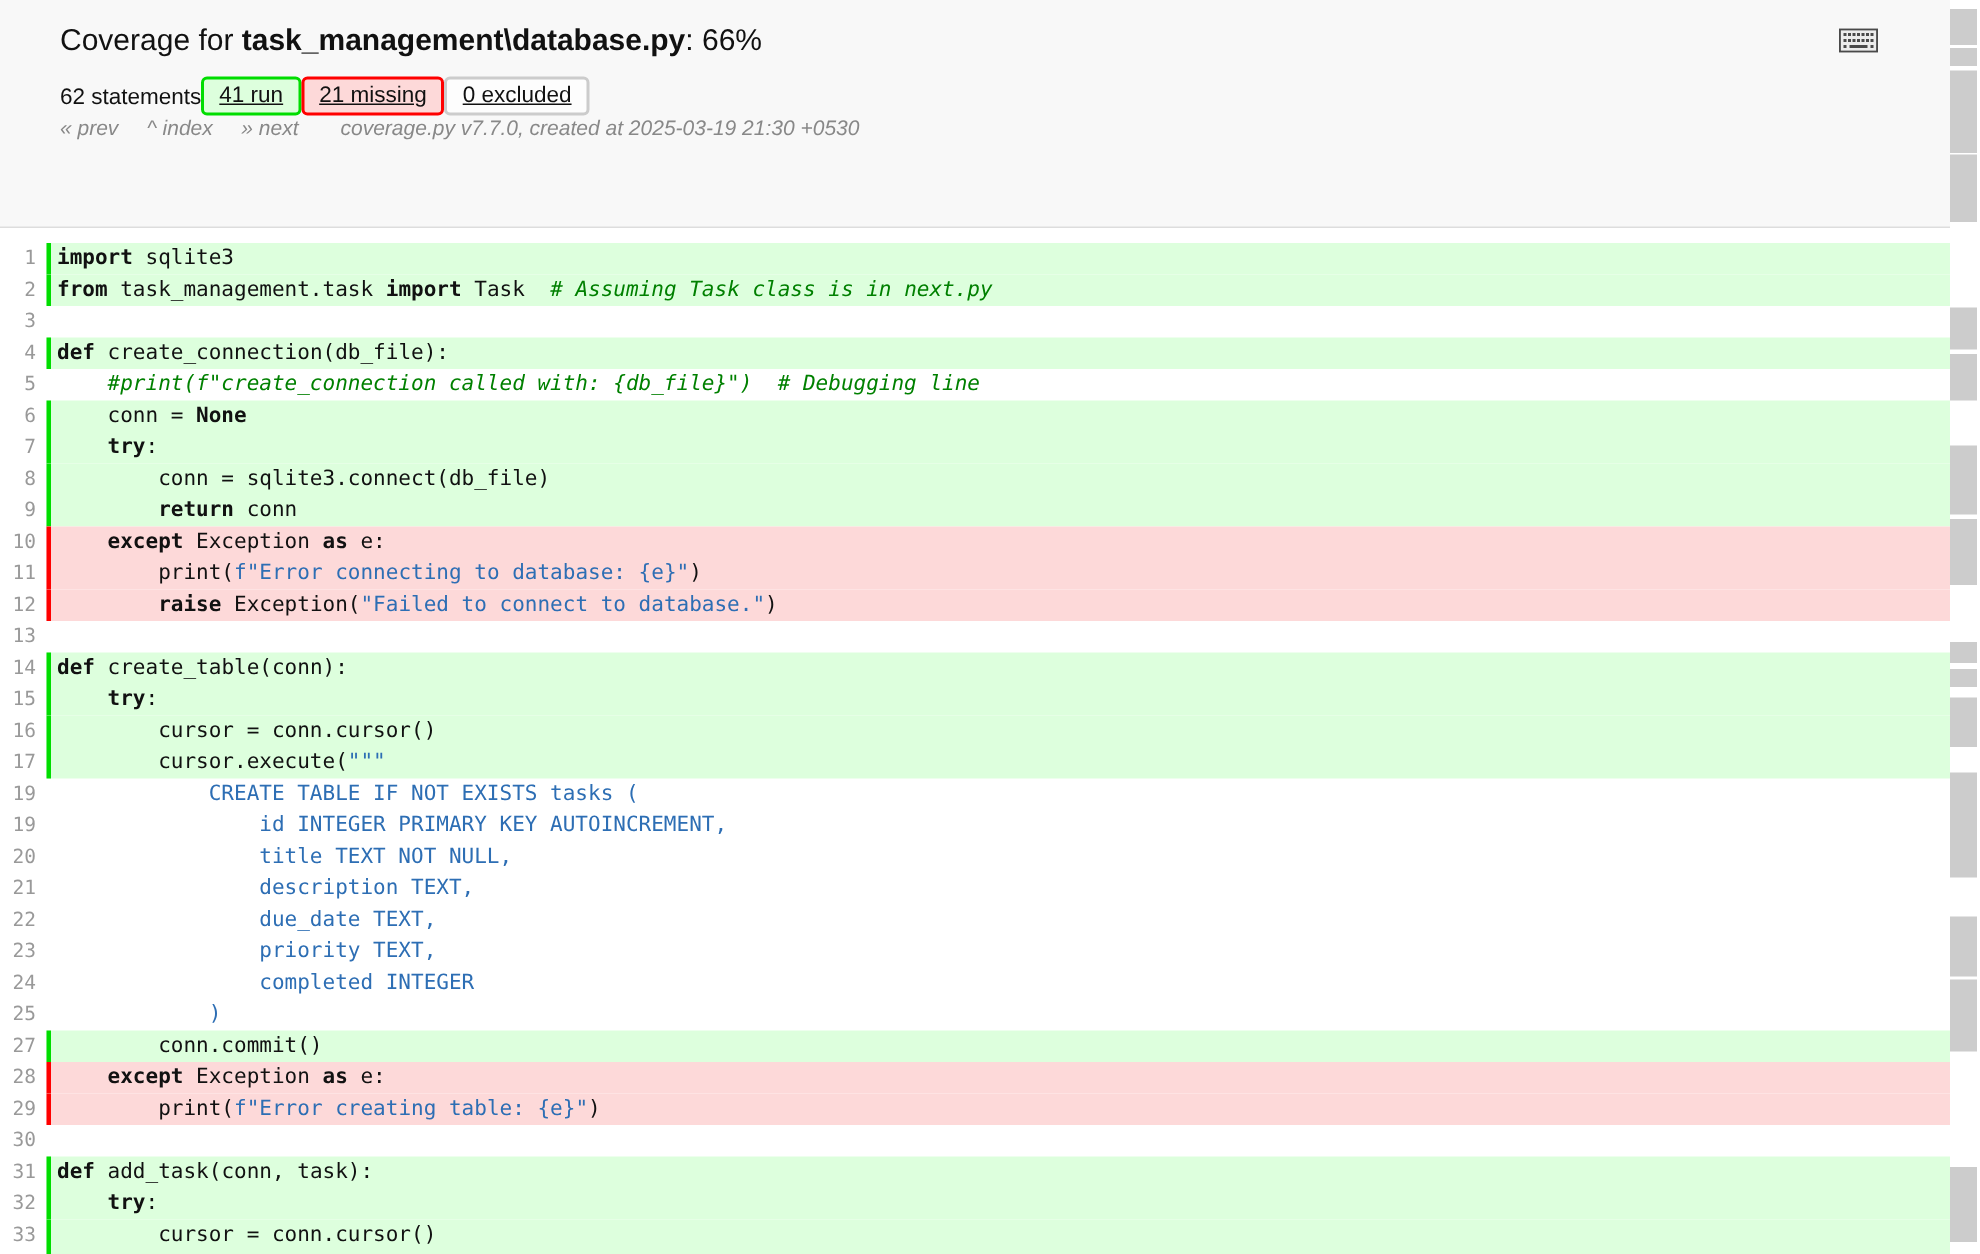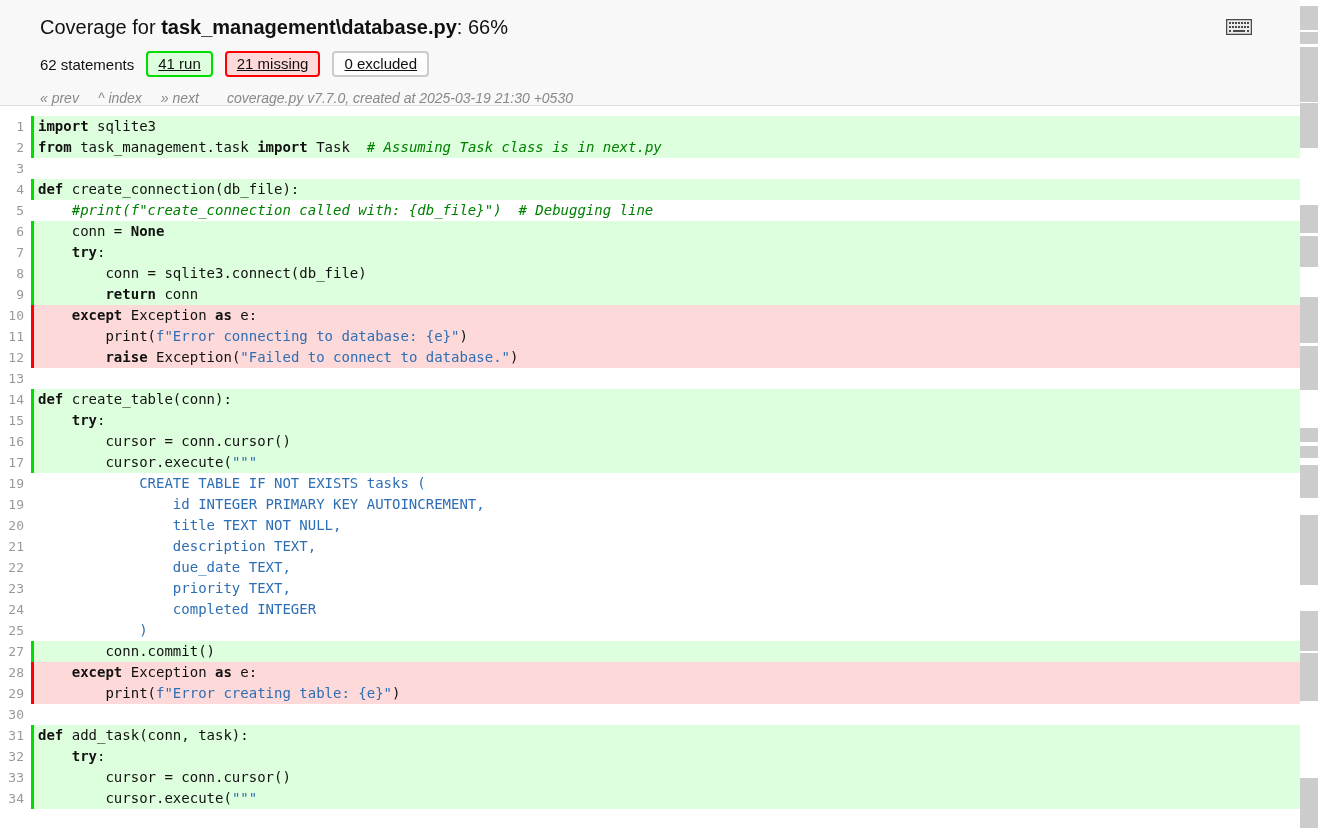--- a/index.html
+++ b/index.html
@@ -9,33 +9,33 @@
   }
   *{box-sizing:border-box;}
   html,body{margin:0;padding:0;}
   body{
     width:1320px;height:836px;overflow:hidden;background:#fff;
     font-family:"Liberation Sans",sans-serif;color:#111;position:relative;
   }
   
   #header{
     background:#f8f8f8;border-bottom:1px solid #ddd;
-    padding:16px 0 12px 40px;margin-right:20px;height:106px;position:relative;
+    padding:16px 0 12px 40px;margin-right:20px;height:152px;position:relative;
   }
   #page-title{font-size:20px;font-weight:normal;margin:0 0 12px 0;}
   #page-title b{font-weight:bold;}
-  #stats-row{display:flex;align-items:center;gap:12px;font-size:15px;}
+  #stats-row{display:flex;align-items:center;font-size:15px;}
   .btn{
     font-family:inherit;font-size:15px;color:#111;line-height:20px;
     padding:1px 10px;border-radius:4px;background:#fff;border:2px solid #ccc;cursor:pointer;text-decoration:underline;
   }
   .btn.run{background:var(--run-bg);border-color:var(--run-border);}
   .btn.missing{background:var(--mis-bg);border-color:var(--mis-border);}
   .btn.excluded{background:#fdfdfd;border-color:#ccc;}
-  #nav-row{margin-top:13px;font-size:14px;font-style:italic;color:#888;}
+  #nav-row{margin-top:0;font-size:14px;font-style:italic;color:#888;}
   #nav-row a{color:#888;text-decoration:none;margin-right:19px;cursor:pointer;}
   #version-text{margin-left:9px;color:#888;}
   #kbd-btn{position:absolute;top:19px;right:48px;background:none;border:none;padding:0;cursor:pointer;}
   
   #source{
     padding-top:10px;
     font-family:"DejaVu Sans Mono","Liberation Mono",monospace;
     font-size:14px;
   }
   #source p{

